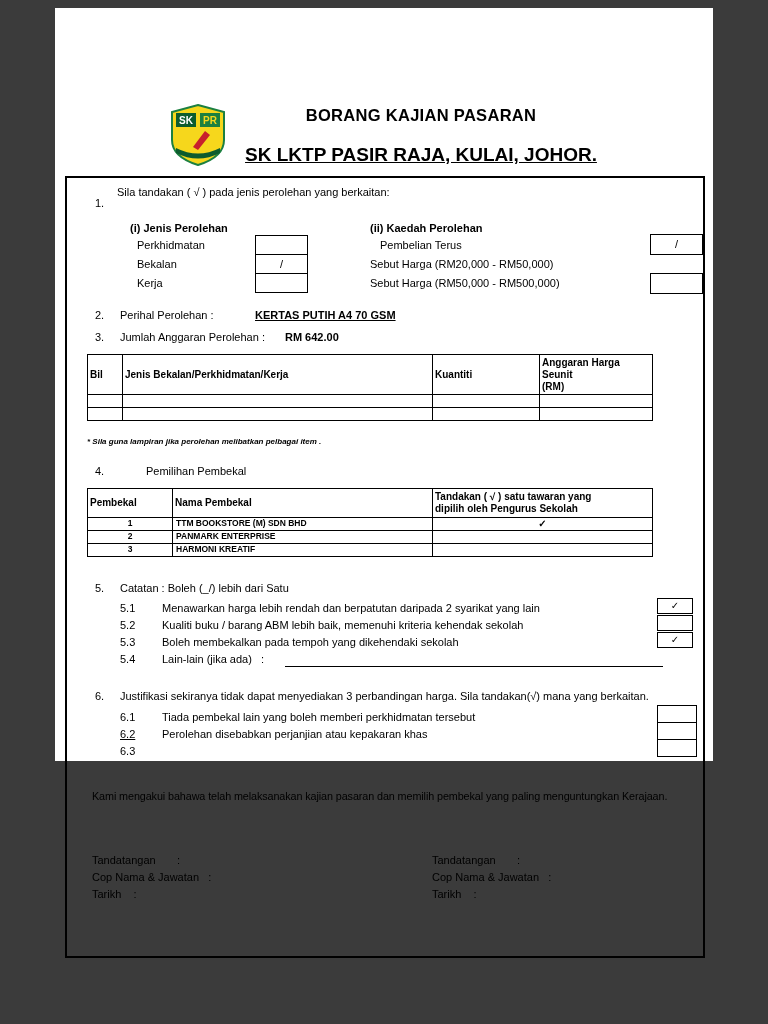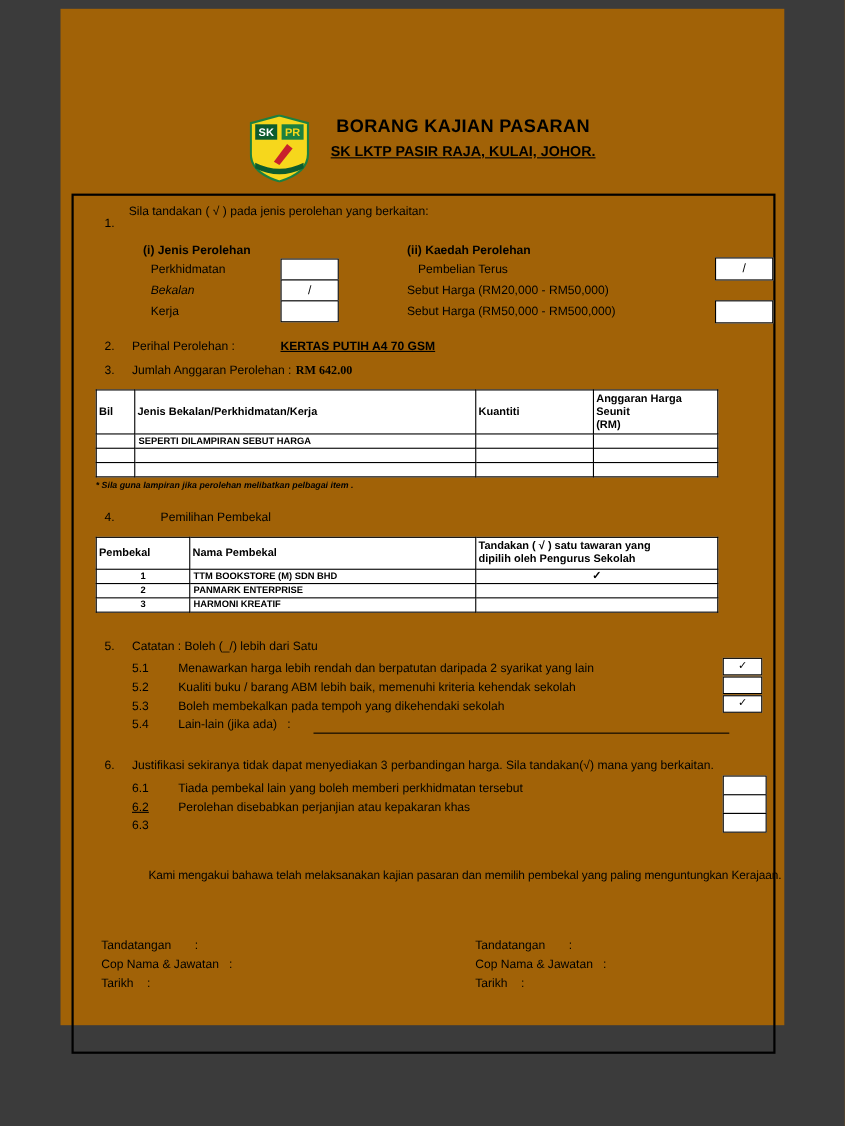--- a/index.html
+++ b/index.html
@@ -1,28 +1,28 @@
 <!DOCTYPE html>
 <html><head>
 <meta charset="utf-8">
 <style>
   * { margin:0; padding:0; box-sizing:border-box; }
   html, body { width:768px; height:1024px; }
   body { background:#3b3b3b; font-family:"Liberation Sans", sans-serif; color:#000; position:relative; overflow:hidden; }
-  .page { position:absolute; left:55px; top:8px; width:658px; height:924px; background:#a16207; }
+  .page { position:absolute; left:55px; top:8px; width:658px; height:753px; background:#ffffff; }
   .abs { position:absolute; }
   .b { font-weight:bold; }
   .u { text-decoration:underline; }
   .pre { white-space:pre; }
   .preline { white-space:pre-line; }
   .nowrap { white-space:nowrap; }
   .header { position:absolute; top:96px; left:0; width:100%; display:flex; justify-content:center; align-items:flex-start; gap:20px; }
   .titles { padding-top:2px; text-align:center; }
   .title { font-size:16.5px; font-weight:bold; letter-spacing:.3px; }
-  .subtitle { font-size:13px; font-weight:bold; text-decoration:underline; margin-top:5px; }
+  .subtitle { font-size:19px; font-weight:bold; text-decoration:underline; margin-top:19px; }
   .formbox { position:absolute; left:10px; top:168px; width:640px; height:782px; border:2px solid #000; font-size:11px; line-height:1.2; }
   .mark-box { position:absolute; border:1px solid #000; text-align:center; font-size:11px; background:#fff; }
   table { position:absolute; border-collapse:collapse; table-layout:fixed; background:#fff; }
   th, td { border:1px solid #000; }
   th { font-size:10px; font-weight:bold; text-align:left; vertical-align:middle; padding:2px; line-height:1.18; }
   td { height:13px; font-size:8.5px; font-weight:bold; padding:0 3px; vertical-align:middle; line-height:1; }
   .ctr { text-align:center; }
   .tick { font-size:10px; }
   .footnote { font-size:8px; font-style:italic; font-weight:bold; }
   .tickbox { font-size:10px; line-height:14px; }
@@ -51,67 +51,61 @@
 
   <div class="formbox">
 
     <span class="abs" style="left:28px;top:19px;">1.</span>
     <span class="abs" style="left:50px;top:8px;">Sila tandakan ( √ ) pada jenis perolehan yang berkaitan:</span>
 
     <span class="abs b" style="left:63px;top:44px;">(i) Jenis Perolehan</span>
     <span class="abs b" style="left:303px;top:44px;">(ii) Kaedah Perolehan</span>
 
     <span class="abs" style="left:70px;top:61px;">Perkhidmatan</span>
-    <span class="abs" style="left:70px;top:80px;font-style:italic;">Bekalan</span>
+    <span class="abs" style="left:70px;top:80px;">Bekalan</span>
     <span class="abs" style="left:70px;top:99px;">Kerja</span>
 
     <div class="mark-box" style="left:188px;top:57px;width:53px;height:20px;line-height:18px;"></div>
     <div class="mark-box" style="left:188px;top:76px;width:53px;height:20px;line-height:18px;">/</div>
     <div class="mark-box" style="left:188px;top:95px;width:53px;height:20px;line-height:18px;"></div>
 
     <span class="abs" style="left:313px;top:61px;">Pembelian Terus</span>
     <span class="abs" style="left:303px;top:80px;">Sebut Harga (RM20,000 - RM50,000)</span>
     <span class="abs" style="left:303px;top:99px;">Sebut Harga (RM50,000 - RM500,000)</span>
 
     <div class="mark-box" style="left:583px;top:56px;width:53px;height:21px;line-height:19px;">/</div>
     <div class="mark-box" style="left:583px;top:95px;width:53px;height:21px;line-height:19px;"></div>
 
     <span class="abs" style="left:28px;top:131px;">2.</span>
     <span class="abs" style="left:53px;top:131px;">Perihal Perolehan :</span>
     <span class="abs b u" style="left:188px;top:131px;">KERTAS PUTIH A4 70 GSM</span>
 
     <span class="abs" style="left:28px;top:153px;">3.</span>
     <span class="abs" style="left:53px;top:153px;">
-      <span>Jumlah Anggaran Perolehan :</span><span class="b" style="margin-left:4px;font-family:Liberation Serif, serif;">RM 642.00</span>
+      <span>Jumlah Anggaran Perolehan :</span><span class="b" style="margin-left:20px;">RM 642.00</span>
     </span>
 
     <table style="left:20px;top:176px;width:565px;">
       <colgroup>
           <col style="width:35px">
           <col style="width:310px">
           <col style="width:107px">
           <col style="width:113px">
         </colgroup>
       <thead>
         <tr>
           <th>Bil</th>
           <th>Jenis Bekalan/Perkhidmatan/Kerja</th>
           <th>Kuantiti</th>
           <th class="preline">Anggaran Harga
 Seunit
 (RM)</th>
         </tr>
       </thead>
       <tbody>
-        <tr>
-          <td class="ctr"></td>
-          <td>SEPERTI DILAMPIRAN SEBUT HARGA</td>
-          <td class="ctr"></td>
-          <td class="ctr"></td>
-        </tr>
         <tr>
           <td class="ctr"></td>
           <td></td>
           <td class="ctr"></td>
           <td class="ctr"></td>
         </tr>
         <tr>
           <td class="ctr"></td>
           <td></td>
           <td class="ctr"></td>
@@ -181,21 +175,21 @@
     <span class="abs" style="left:53px;top:533px;">6.1</span>
     <span class="abs" style="left:95px;top:533px;">Tiada pembekal lain yang boleh memberi perkhidmatan tersebut</span>
     <span class="abs" style="left:53px;top:550px;text-decoration:underline;">6.2</span>
     <span class="abs" style="left:95px;top:550px;">Perolehan disebabkan perjanjian atau kepakaran khas</span>
     <span class="abs" style="left:53px;top:567px;">6.3</span>
 
     <div class="mark-box tickbox" style="left:590px;top:527px;width:40px;height:18px;"></div>
     <div class="mark-box tickbox" style="left:590px;top:544px;width:40px;height:18px;"></div>
     <div class="mark-box tickbox" style="left:590px;top:561px;width:40px;height:18px;"></div>
 
-    <span class="abs nowrap" style="left:25px;top:612px;font-size:10.8px;letter-spacing:-0.1px;margin-left:43px;">Kami mengakui bahawa telah melaksanakan kajian pasaran dan memilih pembekal yang paling menguntungkan Kerajaan.</span>
+    <span class="abs nowrap" style="left:25px;top:612px;font-size:10.8px;letter-spacing:-0.1px;">Kami mengakui bahawa telah melaksanakan kajian pasaran dan memilih pembekal yang paling menguntungkan Kerajaan.</span>
 
     <div class="abs sig" style="left:25px;top:676px;">
       <div class="pre">Tandatangan       :</div>
       <div class="pre">Cop Nama &amp; Jawatan   :</div>
       <div class="pre">Tarikh    :</div>
     </div>
     <div class="abs sig" style="left:365px;top:676px;">
       <div class="pre">Tandatangan       :</div>
       <div class="pre">Cop Nama &amp; Jawatan   :</div>
       <div class="pre">Tarikh    :</div>

